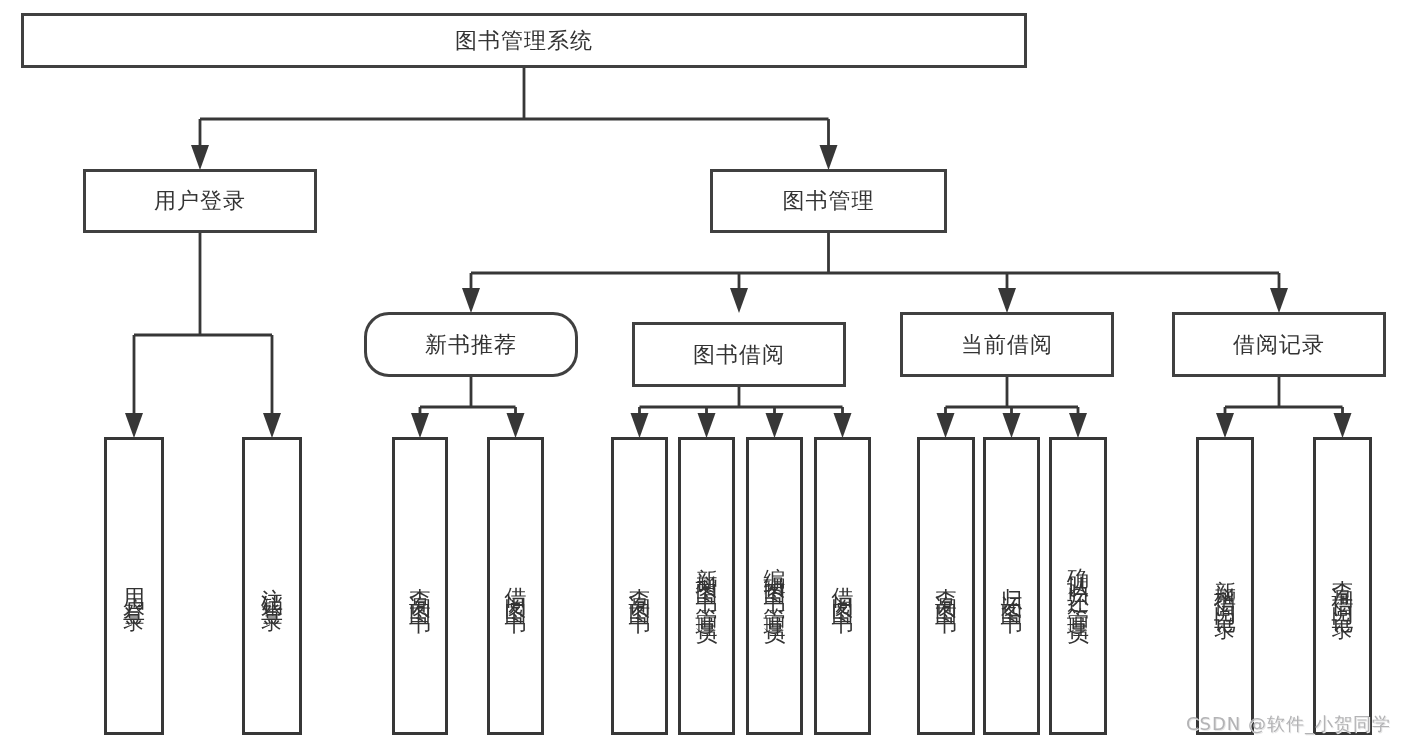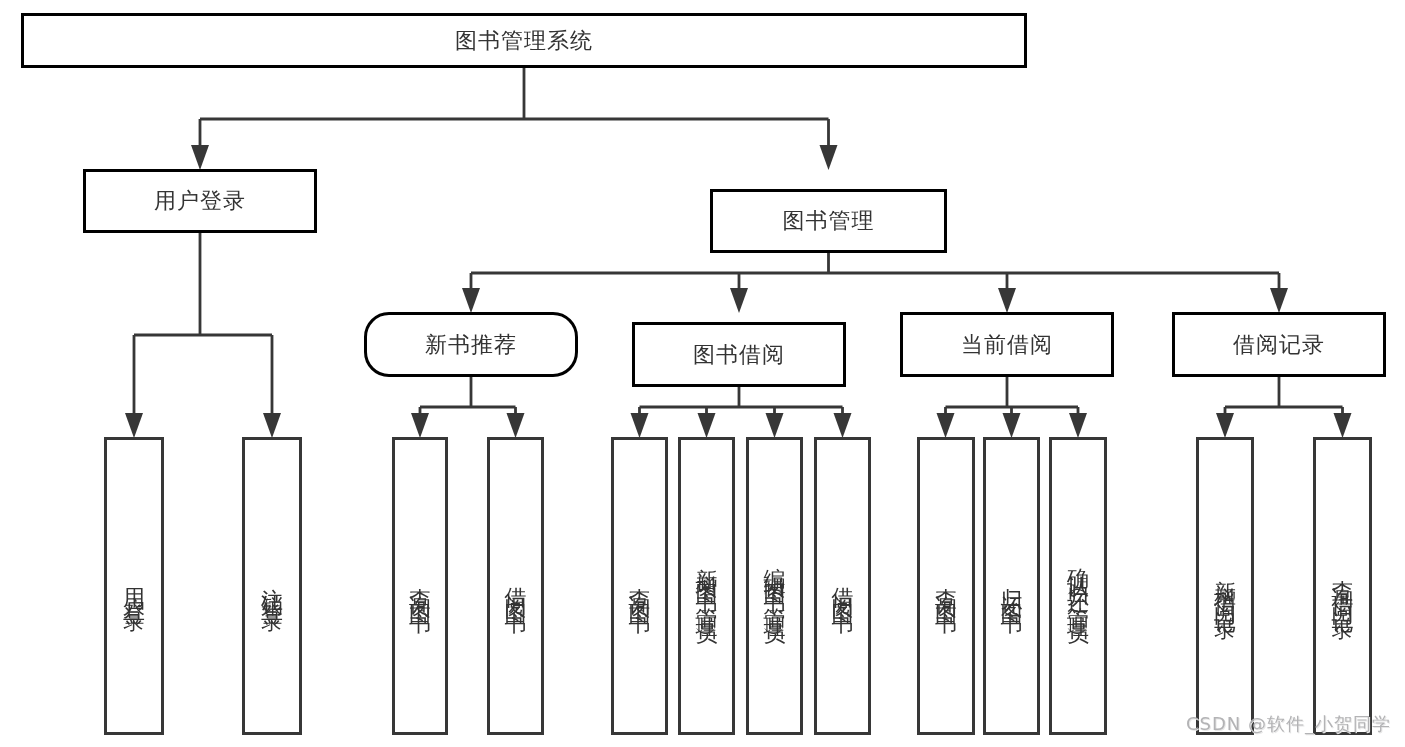--- a/index.html
+++ b/index.html
@@ -14,21 +14,21 @@
   }
   .connectors {
     position: absolute;
     left: 0; top: 0;
     width: 1405px; height: 747px;
     pointer-events: none;
   }
   .box {
     position: absolute;
     box-sizing: border-box;
-    border: 3px solid #000000;
+    border: 3px solid #404040;
     background: #ffffff;
     display: flex;
     align-items: center;
     justify-content: center;
     font-size: 22px;
     letter-spacing: 1px;
     white-space: nowrap;
   }
   .leaf {
     position: absolute;
@@ -109,21 +109,21 @@
       <polygon points="1069,413 1087,413 1078,438"></polygon>
 
       <polygon points="1216,413 1234,413 1225,438"></polygon>
       <polygon points="1333.5,413 1351.5,413 1342.5,438"></polygon>
     </g>
   </svg>
 
   <div class="box" style="left:21px; top:13px; width:1006px; height:55px;">图书管理系统</div>
 
   <div class="box" style="left:83px; top:169px; width:234px; height:64px;">用户登录</div>
-  <div class="box" style="left:710px; top:169px; width:237px; height:64px;margin-top:20px;">图书管理</div>
+  <div class="box" style="left:710px; top:169px; width:237px; height:64px;">图书管理</div>
 
   <div class="box" style="left:364px; top:312px; width:214px; height:65px;border-radius:25px;">新书推荐</div>
   <div class="box" style="left:632px; top:312px; width:214px; height:65px;margin-top:10px;">图书借阅</div>
   <div class="box" style="left:900px; top:312px; width:214px; height:65px;">当前借阅</div>
   <div class="box" style="left:1172px; top:312px; width:214px; height:65px;">借阅记录</div>
 
   <div class="leaf" style="left:104px; width:60px;">
     <span class="vtext">用户登录</span>
   </div>
   <div class="leaf" style="left:242px; width:60px;">

